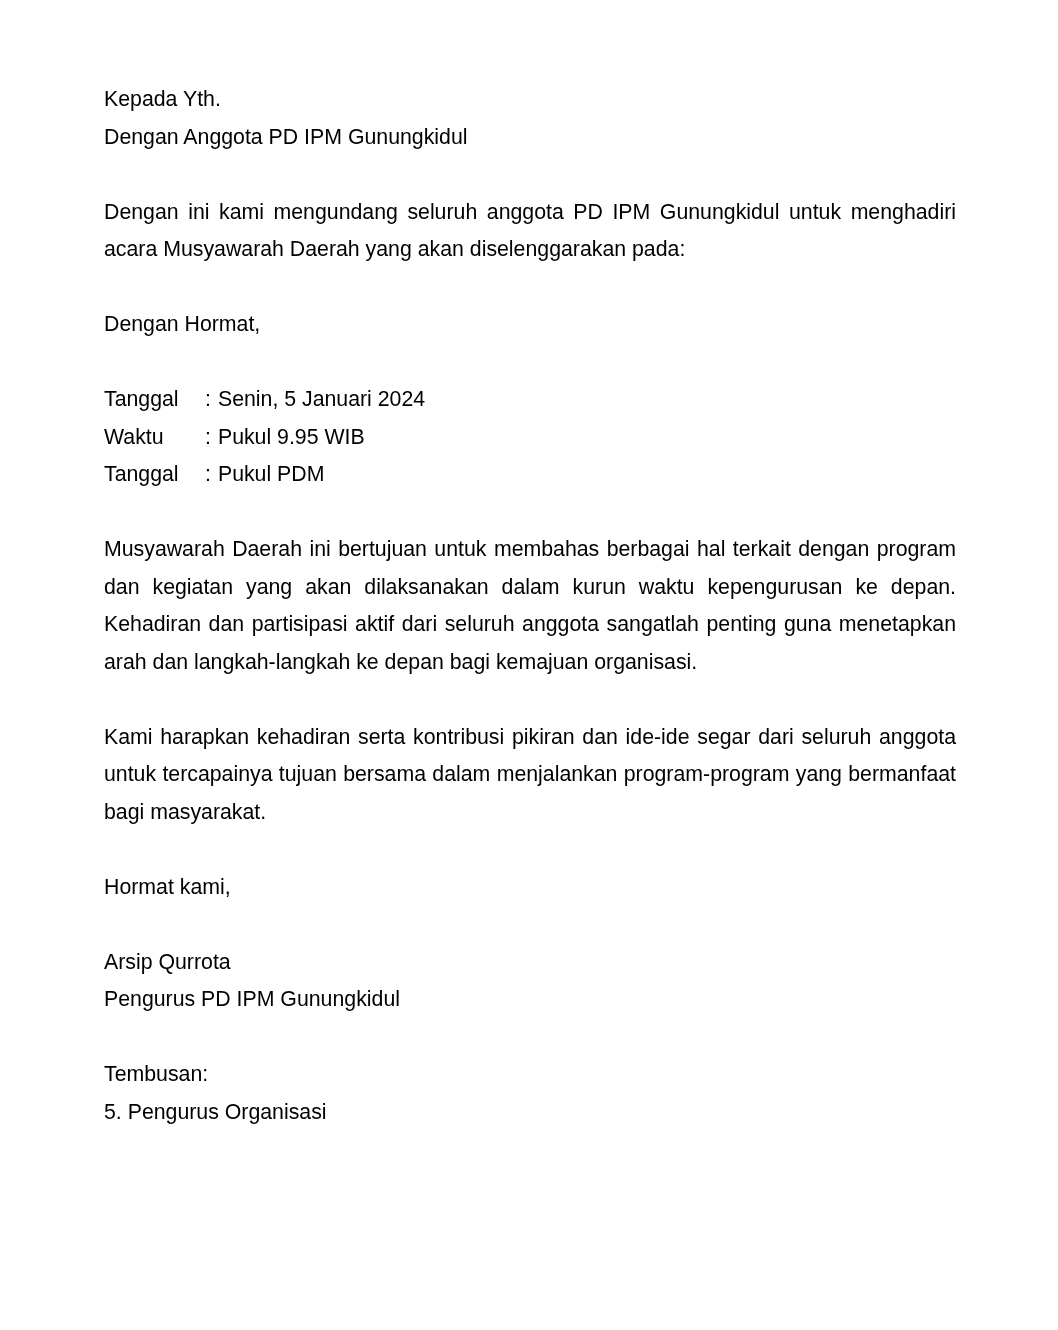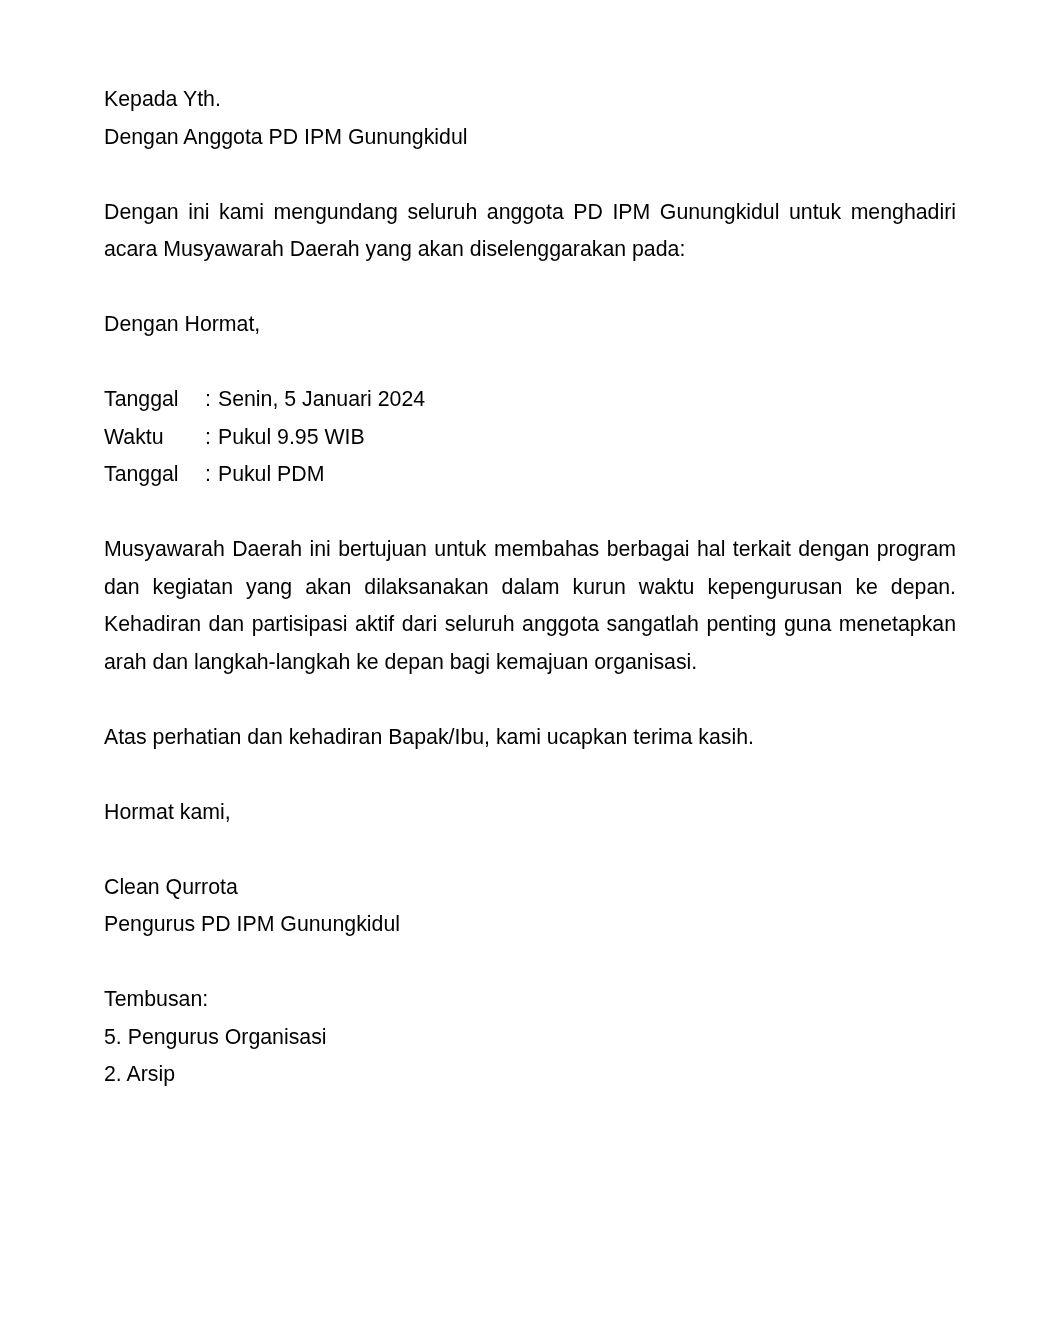--- a/index.html
+++ b/index.html
@@ -72,33 +72,32 @@
     </div>
     <div class="detail-row">
       <span class="det-label">Tanggal</span><span class="det-colon">:</span><span class="det-value">Pukul PDM</span>
     </div>
   </div>
 
   <div class="block">
     <div class="para">Musyawarah Daerah ini bertujuan untuk membahas berbagai hal terkait dengan program dan kegiatan yang akan dilaksanakan dalam kurun waktu kepengurusan ke depan. Kehadiran dan partisipasi aktif dari seluruh anggota sangatlah penting guna menetapkan arah dan langkah-langkah ke depan bagi kemajuan organisasi.</div>
   </div>
 
+  <div class="block">
+    <div class="para">Kami harapkan kehadiran serta kontribusi pikiran dan ide-ide segar dari seluruh anggota untuk tercapainya tujuan bersama dalam menjalankan program-program yang bermanfaat bagi masyarakat.</div>
+  </div>
 
-  <div class="block">
-    <div class="line">Atas perhatian dan kehadiran Bapak/Ibu, kami ucapkan terima kasih.</div>
-  </div>
 
   <div class="block">
     <div class="line">Hormat kami,</div>
   </div>
 
   <div class="block">
-    <div class="line">Clean Qurrota</div>
+    <div class="line">Arsip Qurrota</div>
     <div class="line">Pengurus PD IPM Gunungkidul</div>
   </div>
 
   <div class="block">
     <div class="line">Tembusan:</div>
     <div class="line">5. Pengurus Organisasi</div>
-    <div class="line">2. Arsip</div>
   </div>
 
 </div>
 
 </body></html>

